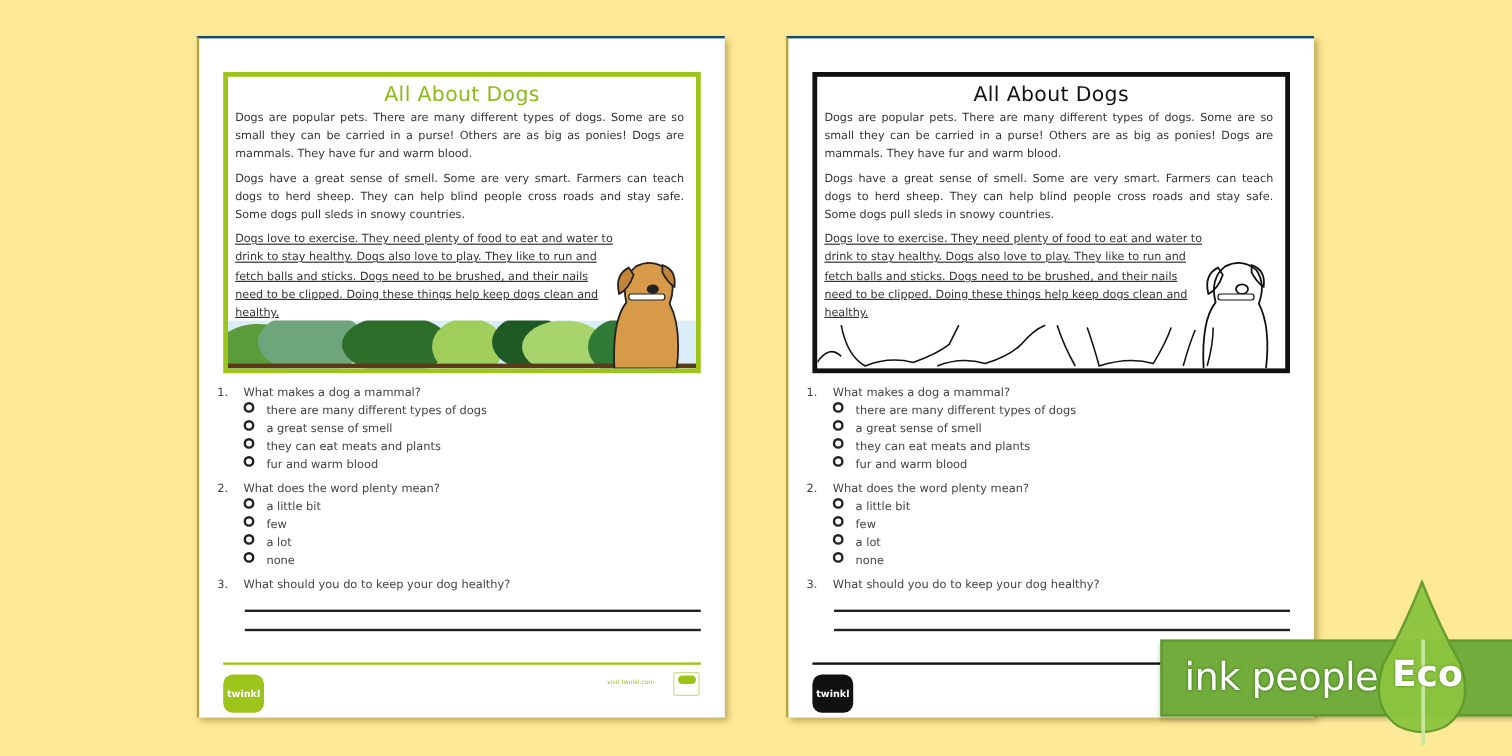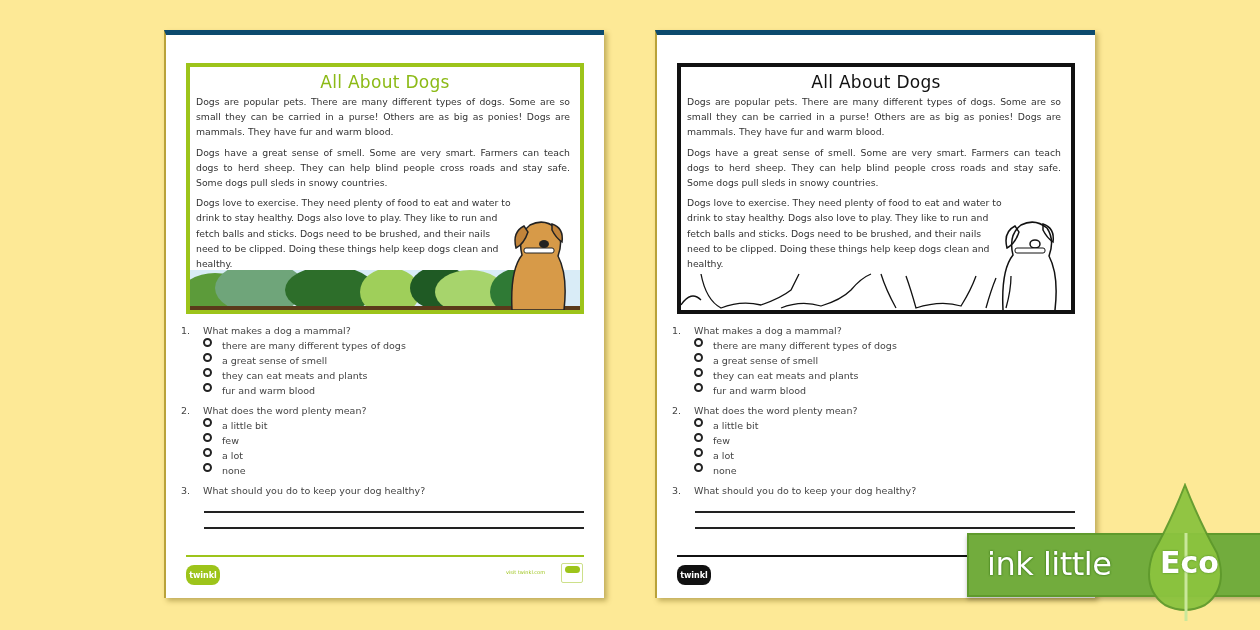--- a/index.html
+++ b/index.html
@@ -7,21 +7,21 @@
     body {
       background: #fde996;
       font-family: "DejaVu Sans", sans-serif;
       position: relative;
       color: #333;
     }
     .sheet {
       position: absolute;
       background: #fff;
       border-left: 2px solid #b9a23a;
-      border-top: 5px solid #0c4a6e;
+      border-top: 2px solid #0c4a6e;
       box-shadow: 3px 3px 5px rgba(120,100,20,0.45);
     }
     #sheet-color { left: 164px; top: 30px; width: 440px; height: 568px; }
     #sheet-mono  { left: 655px; top: 30px; width: 440px; height: 568px; }
 
     .passage-box {
       position: absolute;
       left: 20px; top: 28px; width: 398px; height: 251px;
       border: 4px solid #9dc41a;
       overflow: hidden;
@@ -42,21 +42,21 @@
     .para {
       font-size: 9.3px;
       line-height: 15.2px;
       color: #333;
       padding: 0 10px 0 6px;
       text-align: justify;
       text-align-last: left;
       margin-top: 2px;
       margin-bottom: 5px;
     }
-    .para.last { width: 335px; text-align: left; }
+    .para.last { width: 335px; text-align: left; text-decoration: underline; }
 
     .scene {
       position: absolute;
       left: 0; bottom: 0; width: 100%; height: 40px;
     }
     .dog {
       position: absolute;
       right: 8px; bottom: 0; width: 70px; height: 100px;
     }
 
@@ -83,21 +83,21 @@
       left: 38px; width: 380px; height: 1.5px; background: #222;
     }
     .footer-rule {
       position: absolute; left: 20px; top: 520px; width: 398px; height: 2px;
       background: #9dc41a;
     }
     #sheet-mono .footer-rule { background: #111; width: 300px; }
 
     .twinkl-logo {
       position: absolute; left: 20px; top: 530px;
-      width: 34px; height: 20px;
+      width: 34px; height: 32px;
       border-radius: 8px;
       background: #9dc41a;
       color: #fff;
       font-size: 8px; font-weight: bold;
       display: flex; align-items: center; justify-content: center;
     }
     #sheet-mono .twinkl-logo { background: #111; }
     .visit-link {
       position: absolute; left: 340px; top: 534px;
       font-size: 5px; color: #9dc41a;
@@ -306,19 +306,19 @@
     </div>
   </div>
   <div class="write-line" style="top:476px"></div>
   <div class="write-line" style="top:492px"></div>
 
   <div class="footer-rule"></div>
   <div class="twinkl-logo">twinkl</div>
 </div>
 
 <div class="eco-banner">
-  <span class="eco-label">ink little</span>
+  <span class="eco-label">ink people</span>
 </div>
 <svg class="leaf" viewBox="0 0 80 140">
   <path d="M40 2 Q55 40 72 70 Q84 105 60 122 Q40 132 20 122 Q-4 105 8 70 Q25 40 40 2 Z" fill="#8cc43f" stroke="#5f9a2c" stroke-width="2" opacity="0.95"></path>
   <line x1="41" y1="50" x2="41" y2="138" stroke="#c9e79a" stroke-width="3"></line>
 </svg>
 <span class="eco-word">Eco</span>
 
 </body></html>

